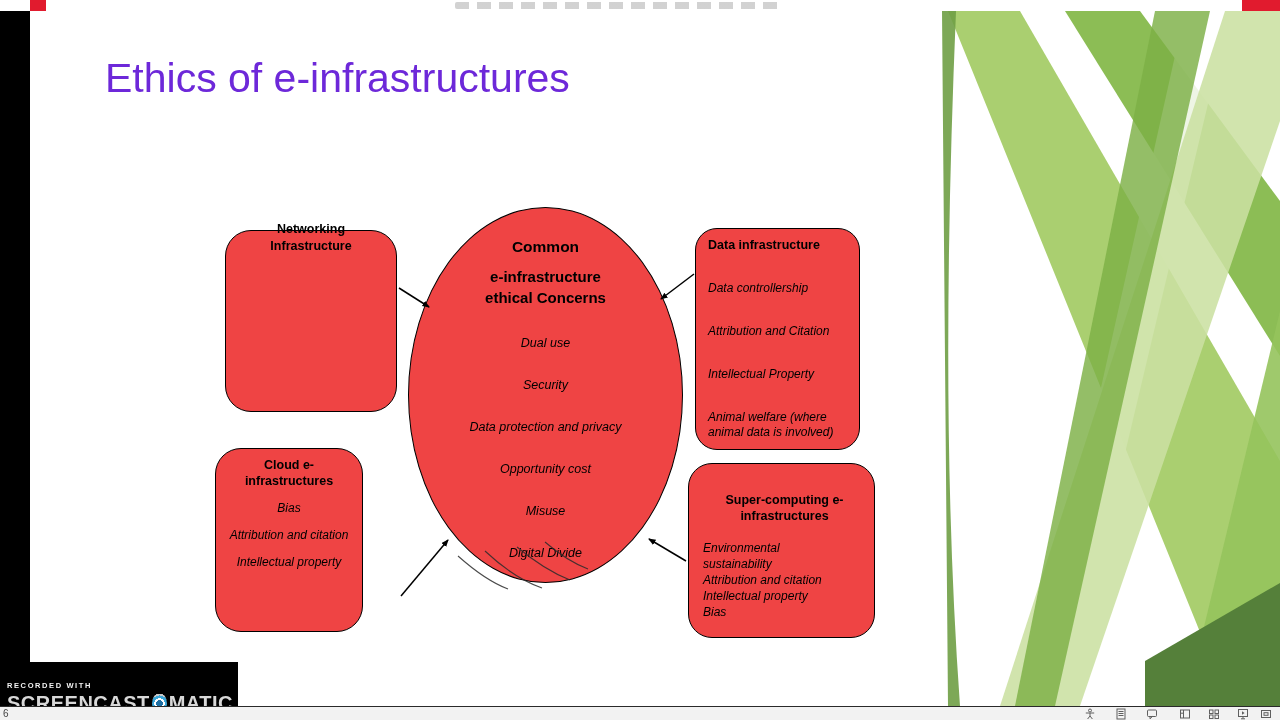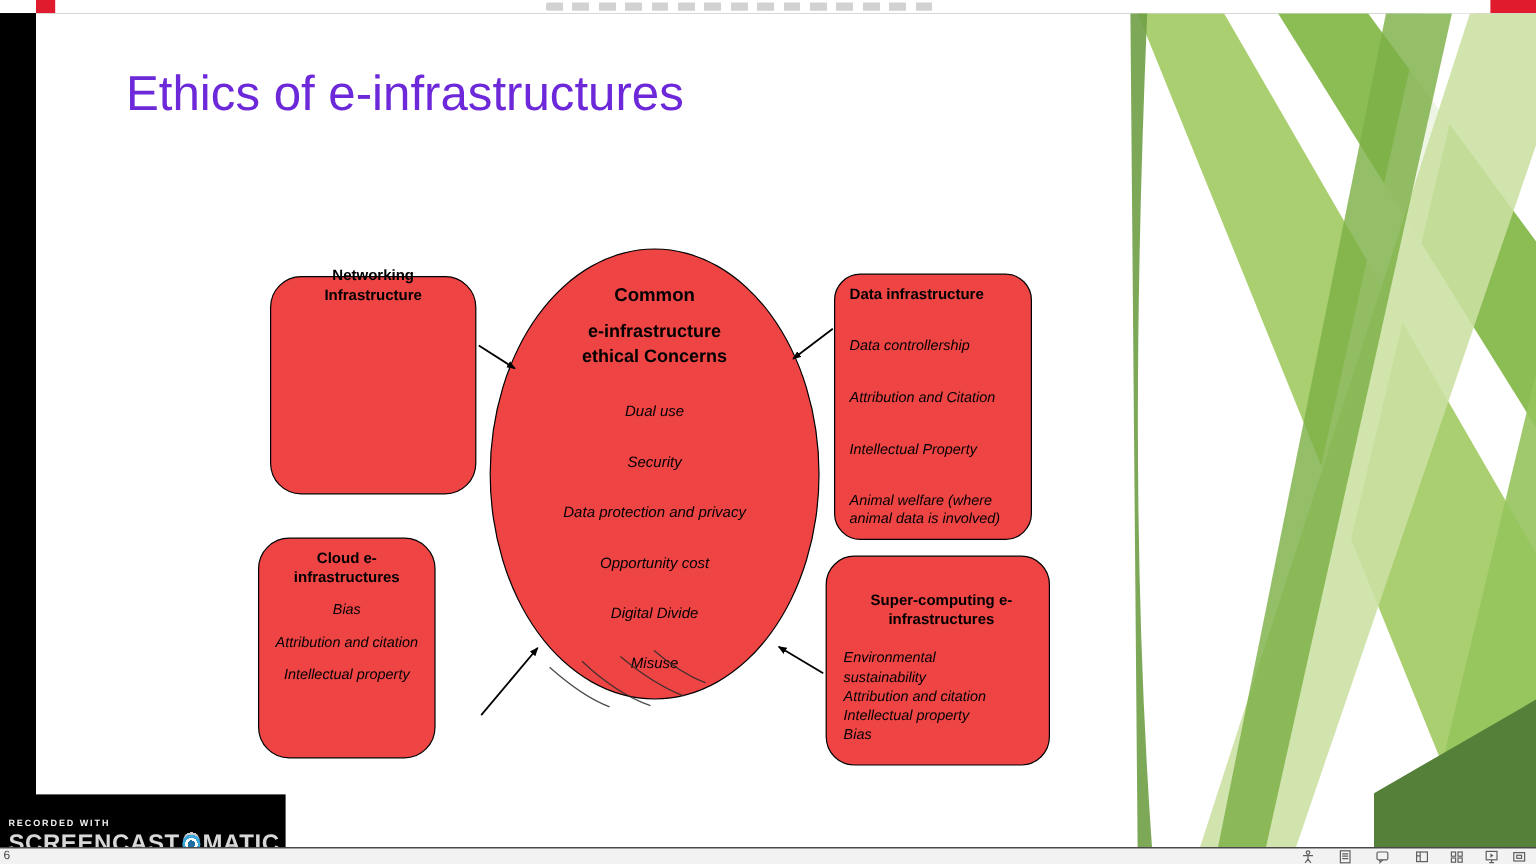--- a/index.html
+++ b/index.html
@@ -108,22 +108,22 @@
     </div>
 
     <div class="dbox ellipse">
       <div class="h1">Common</div>
       <div class="h2">e-infrastructure ethical Concerns</div>
       <div class="items">
         <div>Dual use</div>
         <div>Security</div>
         <div>Data protection and privacy</div>
         <div>Opportunity cost</div>
+        <div>Misuse</div>
         <div>Digital Divide</div>
-        <div>Misuse</div>
       </div>
     </div>
 
     <div class="dbox box-data">
       <div class="t">Data infrastructure</div>
       <div class="items">
         <div>Data controllership</div>
         <div>Attribution and Citation</div>
         <div>Intellectual Property</div>
         <div>Animal welfare (where animal data is involved)</div>

